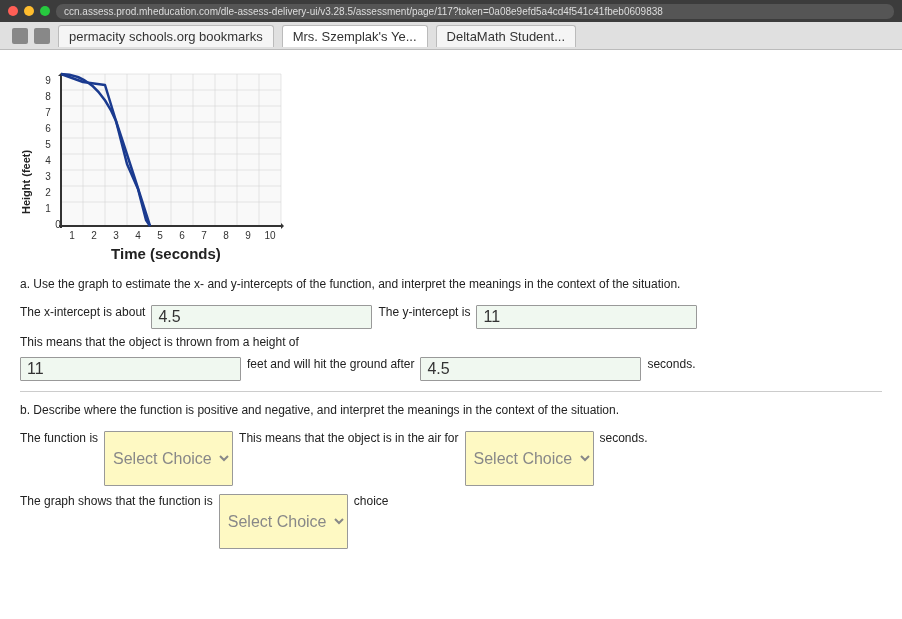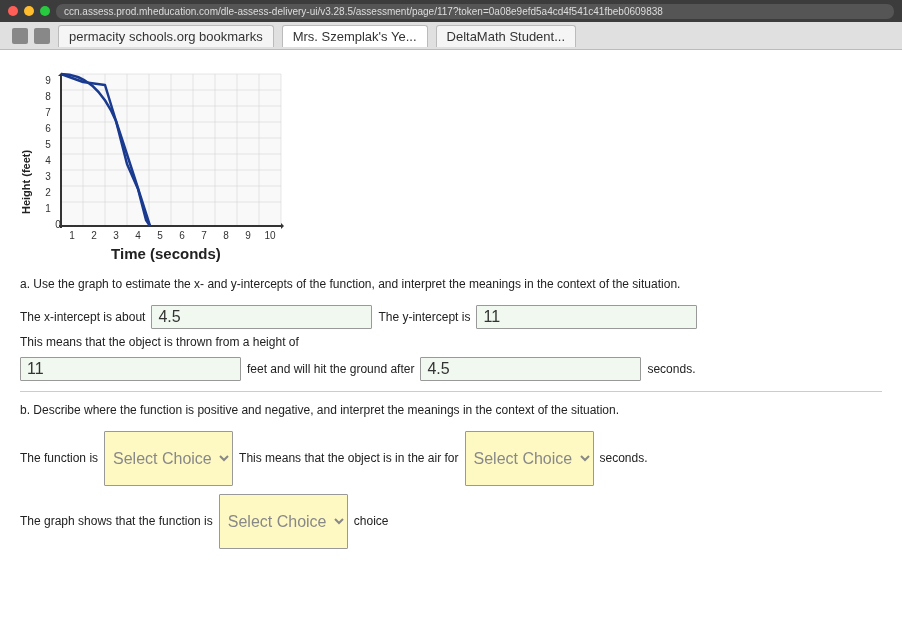--- a/index.html
+++ b/index.html
@@ -116,21 +116,21 @@
     
     .question-text {
       font-size: 12px;
       color: #222;
       margin-bottom: 12px;
       margin-top: 4px;
       line-height: 1.4;
     }
     .answer-row {
       display: flex;
-      align-items: center;
+      align-items: flex-start;
       flex-wrap: wrap;
       gap: 6px;
       margin-bottom: 8px;
       font-size: 12px;
       color: #222;
     }
     .answer-input {
       border: 1px solid #999;
       background: #f0f8f0;
       padding: 2px 6px;

